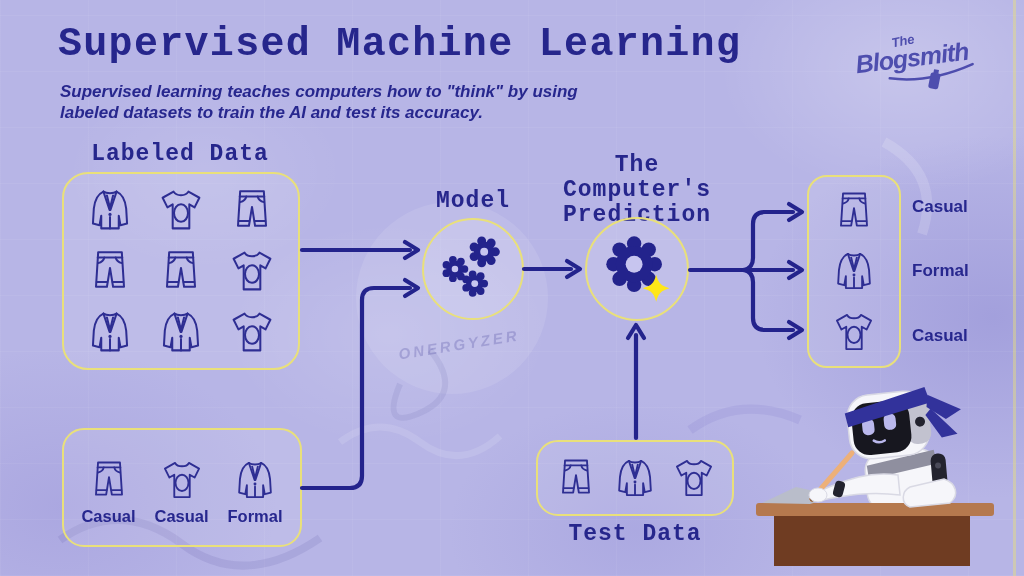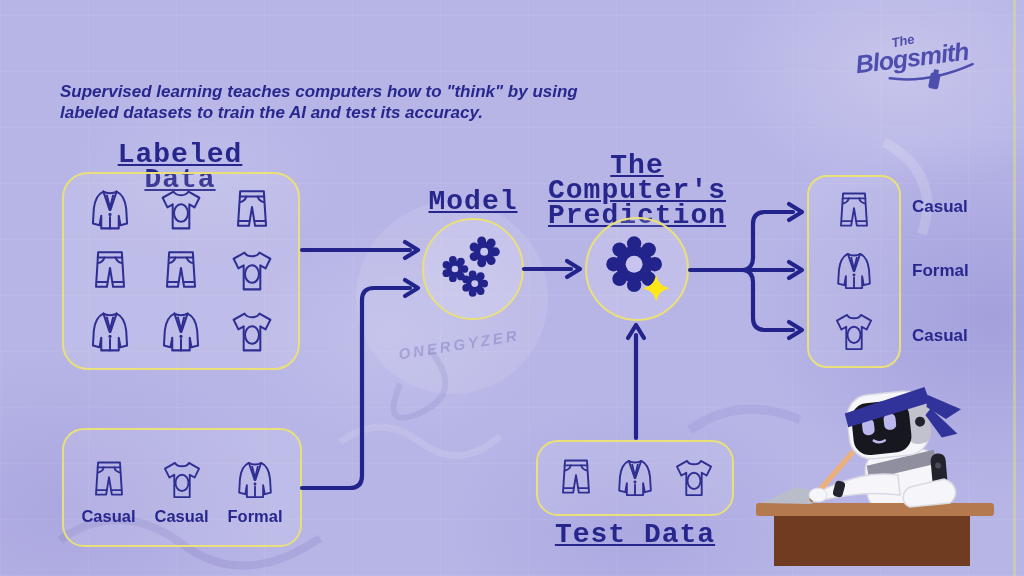--- a/index.html
+++ b/index.html
@@ -25,21 +25,21 @@
   .doodles{position:absolute;inset:0;pointer-events:none;}
   .graffiti-word{
     position:absolute;left:398px;top:336px;transform:rotate(-9deg);
     font-style:italic;font-weight:bold;font-size:15px;letter-spacing:3px;
     color:rgba(62,60,150,.25);
   }
   
   .mono{font-family:"Liberation Mono","DejaVu Sans Mono",monospace;font-weight:bold;color:#26268c;}
   .title{position:absolute;left:58px;top:22px;font-size:40px;letter-spacing:1.3px;white-space:nowrap;}
   .subtitle{position:absolute;left:60px;top:81px;font-size:17px;font-weight:bold;line-height:21px;color:#27278e;font-style:italic;}
-  .sec-head{position:absolute;font-size:28px;letter-spacing:1px;text-align:center;line-height:25px;text-decoration:underline;}
+  .sec-head{position:absolute;font-size:23px;letter-spacing:1px;text-align:center;line-height:25px;}
   .cap{font-size:16.5px;font-weight:bold;color:#27278e;}
   
   .ybox{position:absolute;border:2.5px solid #e9e07a;border-radius:26px;background:rgba(255,255,255,.10);box-sizing:border-box;}
   .ycircle{position:absolute;border:2.5px solid #e9e07a;border-radius:50%;background:rgba(255,255,255,.14);box-sizing:border-box;display:flex;align-items:center;justify-content:center;}
   
   .ld-grid{position:absolute;left:62px;top:172px;width:238px;height:198px;display:grid;grid-template-columns:repeat(3,1fr);place-items:center;padding:8px 12px;box-sizing:border-box;}
   .labels-row{position:absolute;left:62px;top:428px;width:240px;height:119px;display:flex;justify-content:space-around;align-items:center;padding:4px 10px 0;box-sizing:border-box;}
   .label-item{display:flex;flex-direction:column;align-items:center;gap:1px;}
   .test-row{position:absolute;left:536px;top:440px;width:198px;height:76px;display:flex;justify-content:space-around;align-items:center;padding:0 10px;box-sizing:border-box;}
   .out-col{position:absolute;left:807px;top:175px;width:94px;height:193px;display:flex;flex-direction:column;justify-content:space-around;align-items:center;padding:6px 0;box-sizing:border-box;}
@@ -74,20 +74,21 @@
     <circle cx="452" cy="298" r="96" fill="rgba(255,255,255,0.10)"></circle>
     <path d="M60 540 Q120 498 182 544 T320 538" stroke="rgba(70,65,150,0.12)" stroke-width="8" fill="none"></path>
     <path d="M430 350 q34 42 -8 62 q-42 20 -22 -28" stroke="rgba(70,65,150,0.10)" stroke-width="6" fill="none"></path>
     <path d="M884 142 q58 32 38 92" stroke="rgba(255,255,255,0.16)" stroke-width="10" fill="none"></path>
     <path d="M340 442 q40 -30 80 0 q40 30 80 -6" stroke="rgba(255,255,255,0.12)" stroke-width="7" fill="none"></path>
     <path d="M690 430 q50 -36 110 -10" stroke="rgba(110,105,195,0.14)" stroke-width="9" fill="none"></path>
   </svg>
   <div class="streak"></div>
   <div class="graffiti-word">ONERGYZER</div>
 
+  <div class="title mono">Supervised Machine Learning</div>
   <div class="subtitle">
     <div>Supervised learning teaches computers how to "think" by using</div>
     <div>labeled datasets to train the AI and test its accuracy.</div>
   </div>
 
   <div class="logo">
     <div class="logo-the">The</div>
     <div class="logo-name">Blogsmith</div>
     <svg class="logo-swash" width="90" height="26" viewBox="0 0 90 26">
       <path d="M2 6 Q40 16 86 2" stroke="#3a3aa4" stroke-width="2.5" fill="none" stroke-linecap="round"></path>

